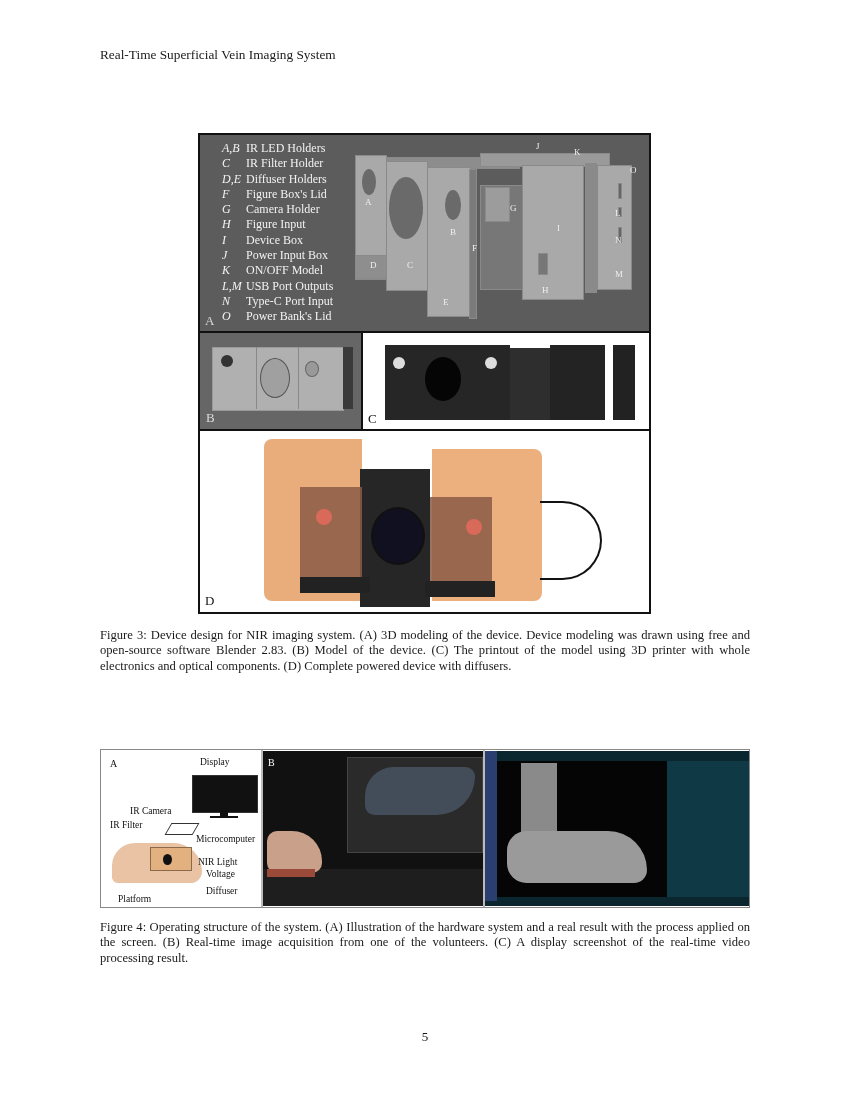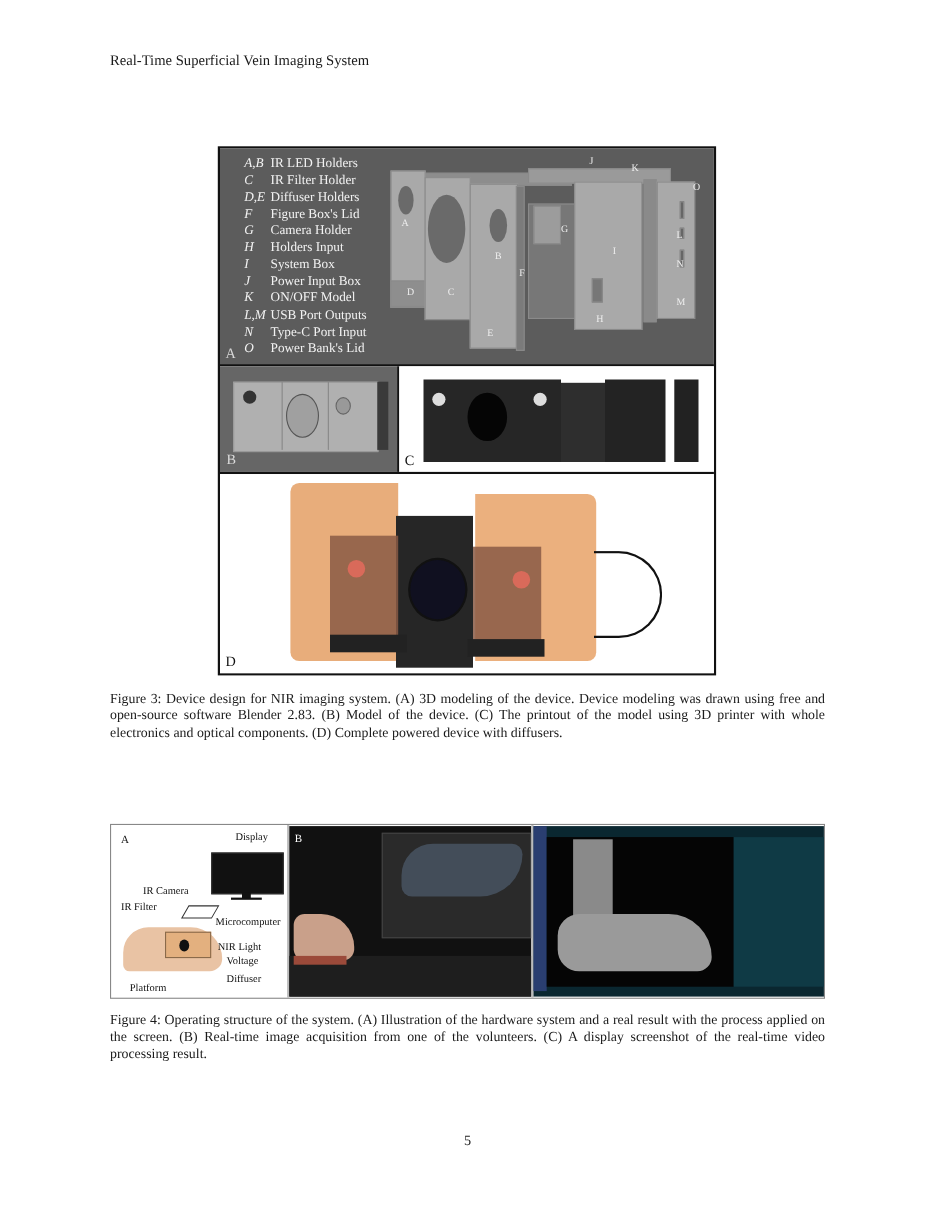--- a/index.html
+++ b/index.html
@@ -71,25 +71,25 @@
       <div class="legend-row">
           <span class="legend-key">F</span>
           <span>Figure Box's Lid</span>
         </div>
       <div class="legend-row">
           <span class="legend-key">G</span>
           <span>Camera Holder</span>
         </div>
       <div class="legend-row">
           <span class="legend-key">H</span>
-          <span>Holders Input</span>
+          <span>Figure Input</span>
         </div>
       <div class="legend-row">
           <span class="legend-key">I</span>
-          <span>System Box</span>
+          <span>Device Box</span>
         </div>
       <div class="legend-row">
           <span class="legend-key">J</span>
           <span>Power Input Box</span>
         </div>
       <div class="legend-row">
           <span class="legend-key">K</span>
           <span>ON/OFF Model</span>
         </div>
       <div class="legend-row">
@@ -184,21 +184,21 @@
     <div style="position:absolute;left:340px;top:70px;width:60px;height:75px;border:2px solid #111;border-left:none;border-radius:0 40px 40px 0;"></div>
     <span class="panel-letter">D</span>
   </div>
 </div>
 
 <div class="caption cap3">Figure 3: Device design for NIR imaging system. (A) 3D modeling of the device. Device modeling was drawn using free and open-source software Blender 2.83. (B) Model of the device. (C) The printout of the model using 3D printer with whole electronics and optical components. (D) Complete powered device with diffusers.</div>
 
 <div class="fig4">
   <div class="f4A">
     <span class="f4label" style="left:8px;top:7px;">A</span>
-    <span class="ill-text" style="left:112px;top:6px;">Display</span>
+    <span class="ill-text" style="left:98px;top:6px;">Display</span>
     <div style="position:absolute;left:90px;top:24px;width:64px;height:36px;background:#111;border:1px solid #333;"></div>
     <div style="position:absolute;left:118px;top:60px;width:8px;height:6px;background:#111;"></div>
     <div style="position:absolute;left:108px;top:65px;width:28px;height:2px;background:#111;"></div>
     <span class="ill-text" style="left:8px;top:55px;margin-left:20px;">IR Camera</span>
     <span class="ill-text" style="left:8px;top:69px;font-family:Liberation Serif, serif;">IR Filter</span>
     <div style="position:absolute;left:66px;top:72px;width:26px;height:10px;background:#fff;border:1px solid #333;transform:skewX(-30deg);"></div>
     <span class="ill-text" style="left:94px;top:83px;">Microcomputer</span>
     <div style="position:absolute;left:10px;top:92px;width:90px;height:40px;background:#e9c3a4;border-radius:40px 50px 20px 10px;"></div>
     <div style="position:absolute;left:48px;top:96px;width:40px;height:22px;background:#e3b07f;border:1px solid #8a6a4a;"></div>
     <div class="hole" style="left:61px;top:103px;width:9px;height:11px;background:#111;"></div>

